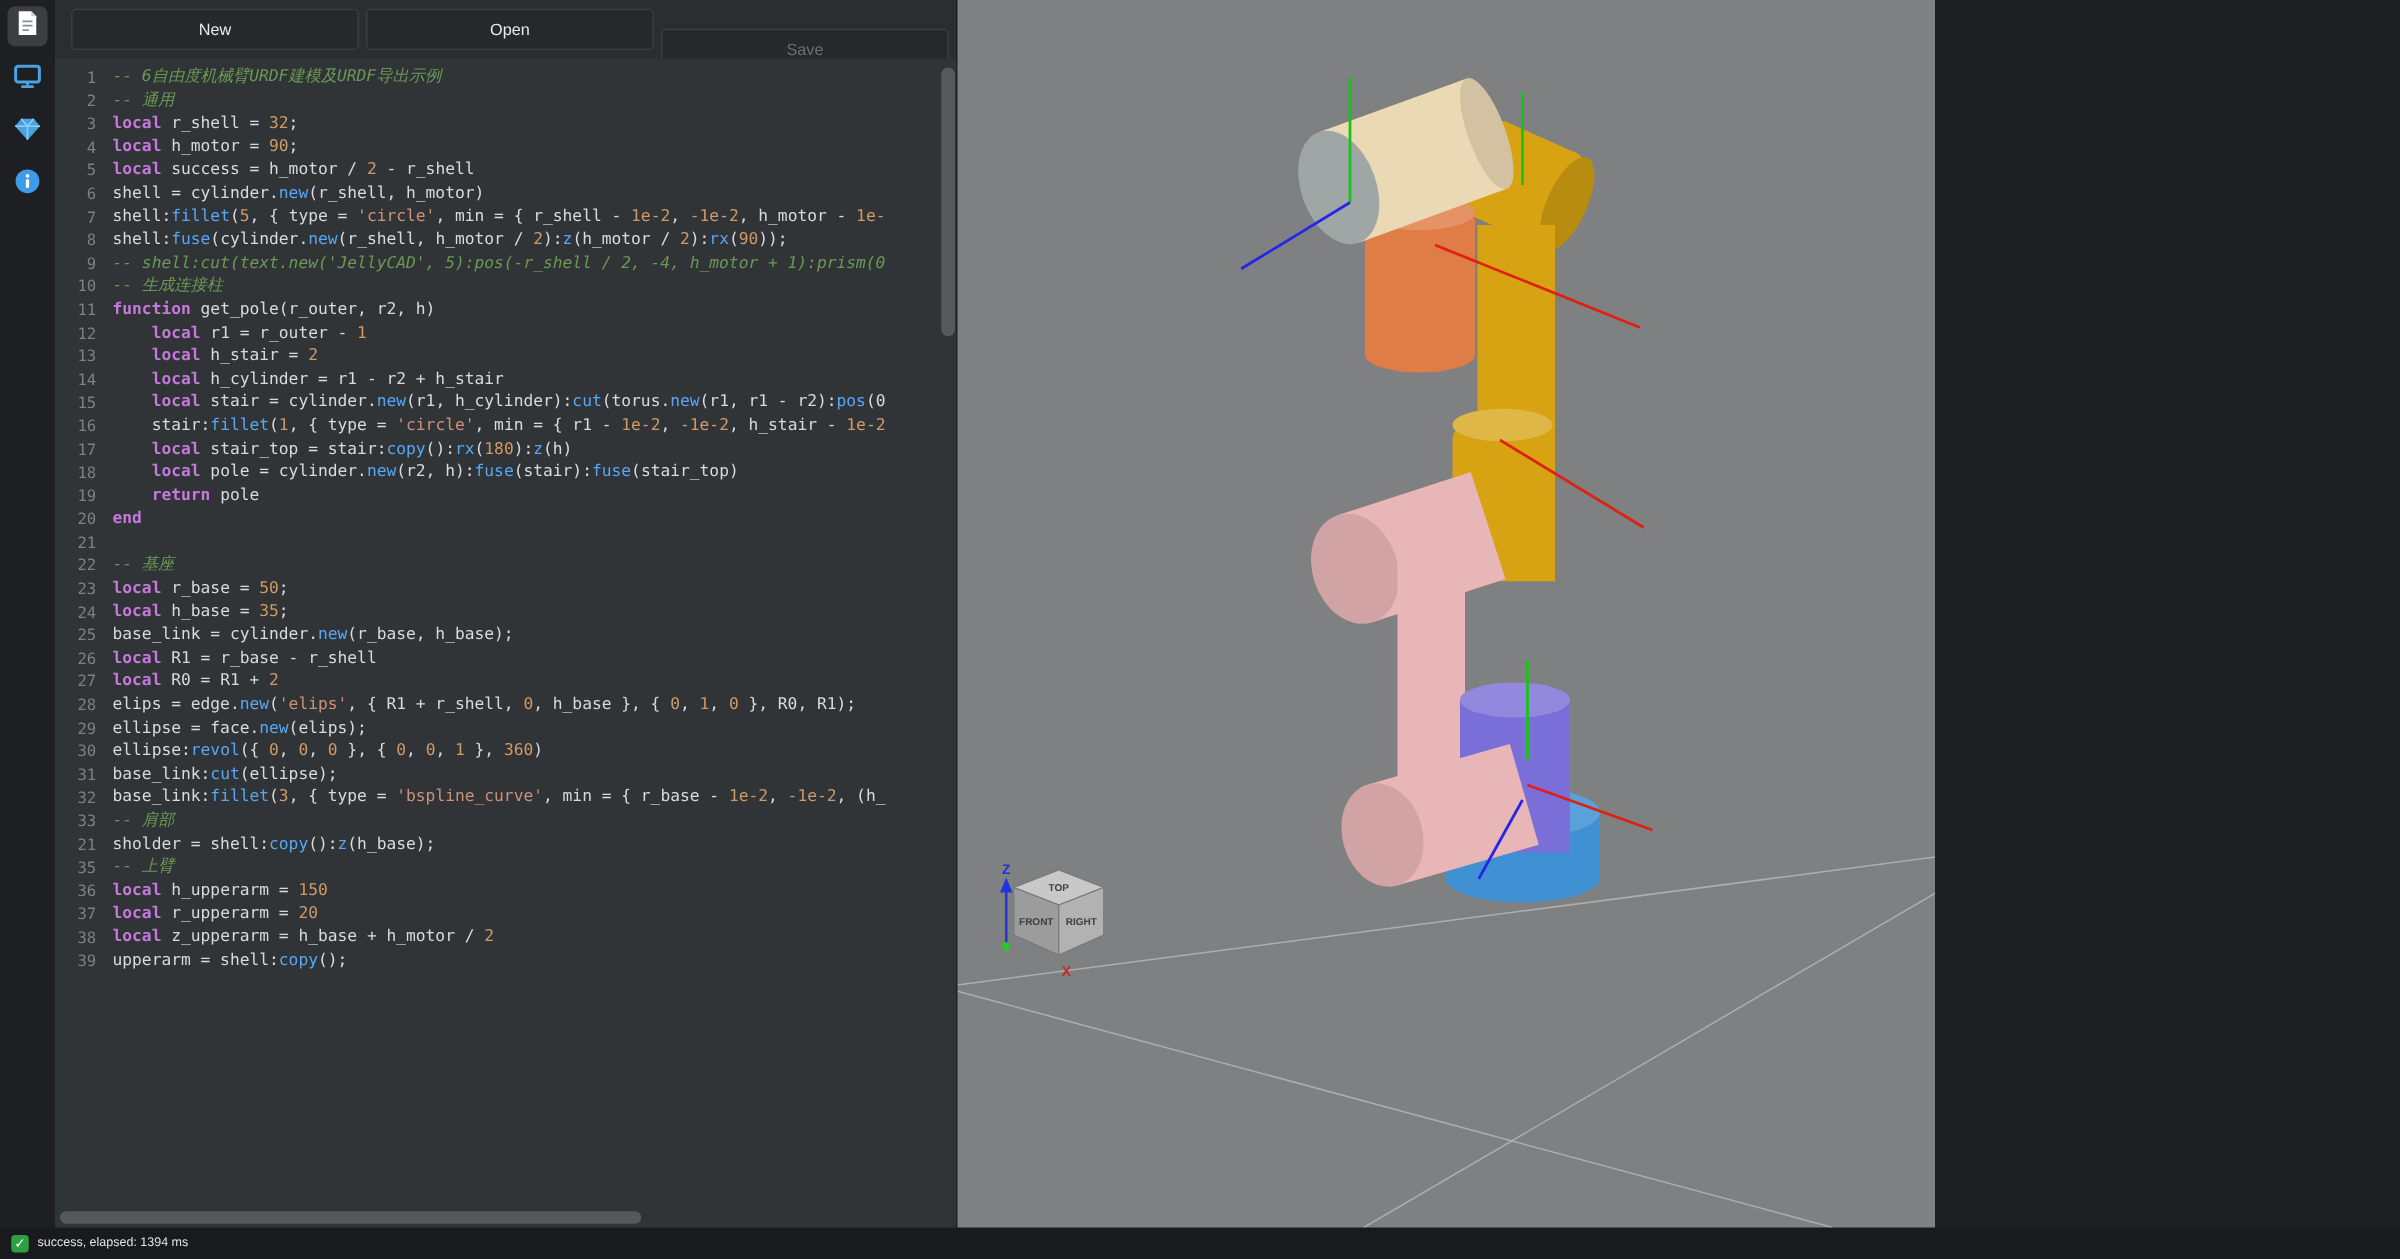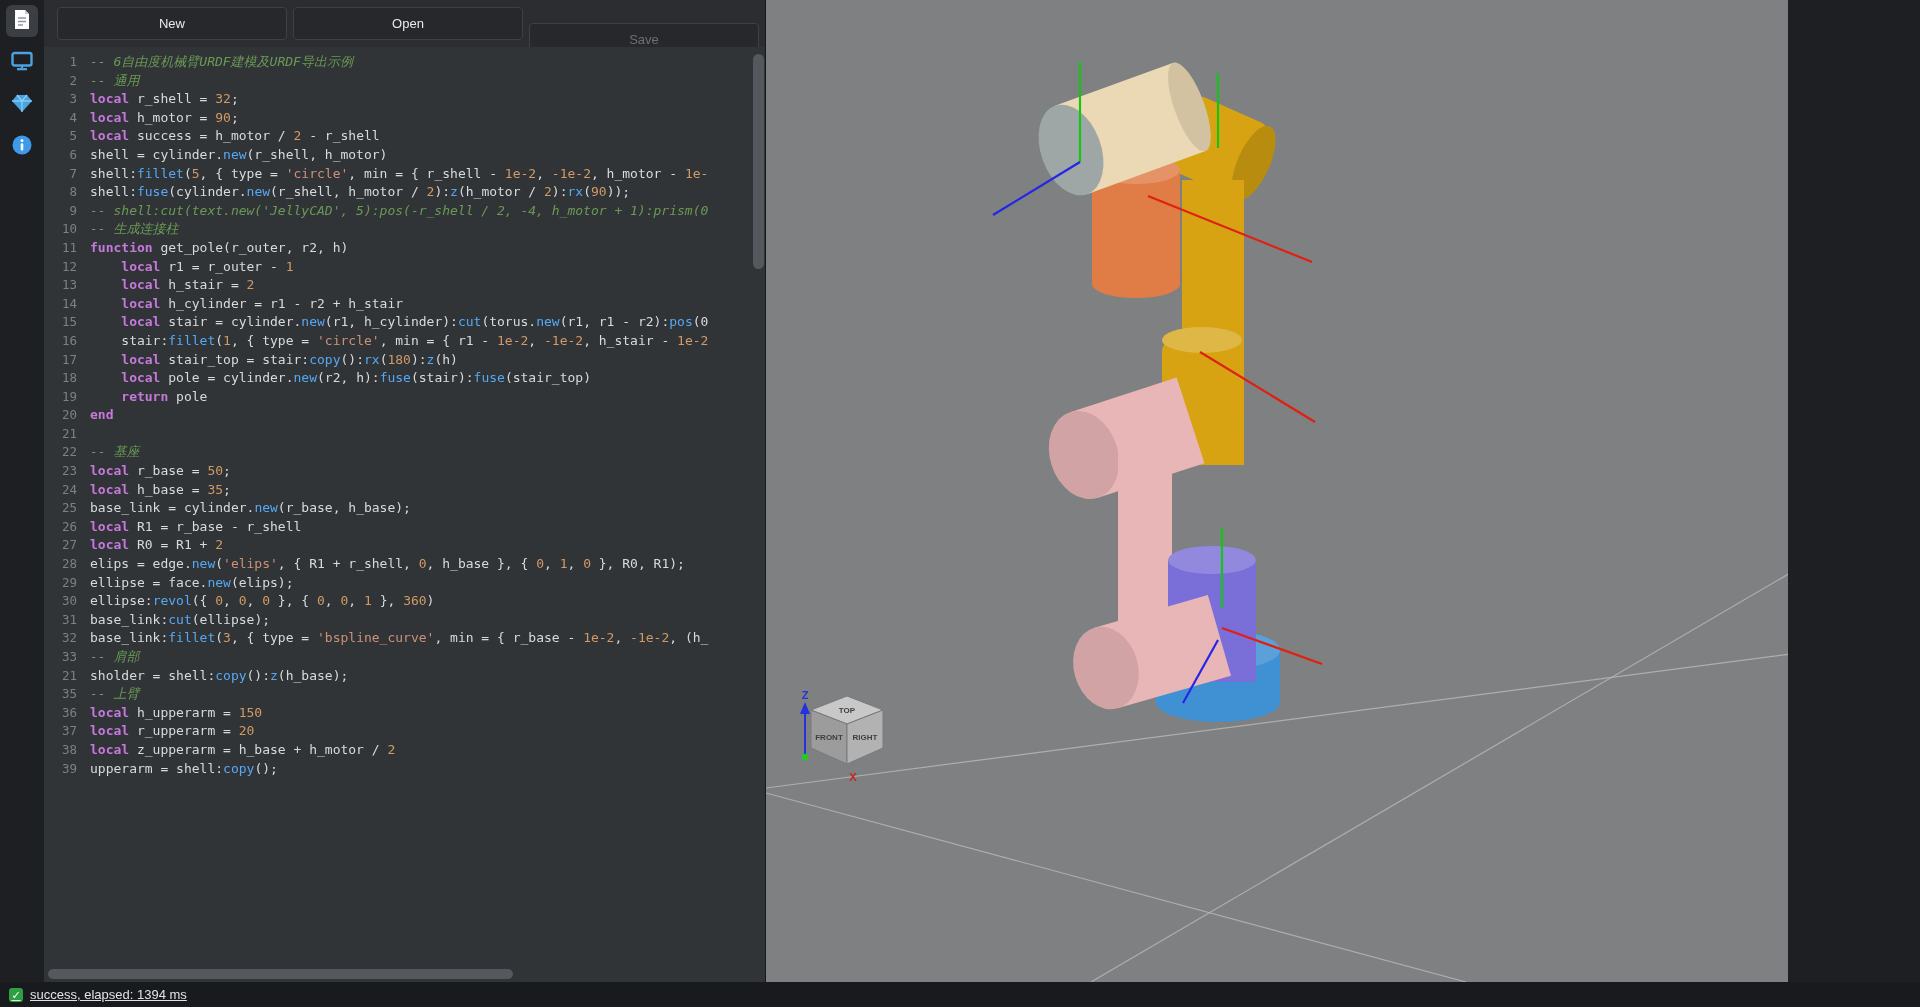--- a/index.html
+++ b/index.html
@@ -1,17 +1,17 @@
 <!DOCTYPE html>
 <html><head>
 <meta charset="utf-8">
 <style>
   * { margin:0; padding:0; box-sizing:border-box; }
   html,body { width:1920px; height:1007px; overflow:hidden; background:#1e1f22; font-family:"Liberation Sans",sans-serif; }
-  #app { display:flex; width:1788px; height:982px; }
+  #app { display:flex; width:1548px; height:982px; }
 
   
   #sidebar { width:44px; background:#1e1f22; padding-top:5px; display:flex; flex-direction:column; align-items:center; gap:10px; flex:none; }
   .side-btn { width:32px; height:32px; display:flex; align-items:center; justify-content:center; border-radius:6px; cursor:pointer; }
   .side-btn.active { background:#3b3e42; }
 
   
   #editor-panel { width:722px; flex:none; background:#2b2d30; display:flex; flex-direction:column; border-right:1px solid #17181a; }
   #toolbar { height:47px; flex:none; display:flex; align-items:center; gap:6px; padding:0 6px 0 13px; }
   .tb-btn { flex:1; height:33px; background:#26282b; border:1px solid #3e4144; border-radius:4px; color:#e8eaec; font-size:13px; display:flex; align-items:center; justify-content:center; cursor:pointer; }
@@ -36,21 +36,21 @@
 
   
   #viewport { position:relative; flex:1; background:#7e8081; overflow:hidden; }
   #viewport svg.scene { position:absolute; left:0; top:0; }
   .grid { stroke:#b5b7b8; stroke-width:1.2; opacity:.85; }
   #navcube { position:absolute; left:25px; top:688px; }
   .cube-label { font-family:"Liberation Sans",sans-serif; font-size:8px; font-weight:bold; fill:#3f3f3f; }
   .gizmo-label { font-family:"Liberation Sans",sans-serif; font-size:11px; font-weight:bold; }
 
   
-  #status-bar { height:25px; background:#181a1d; display:flex; align-items:center; gap:7px; padding:0 9px; color:#e0e2e4; font-size:13px;text-decoration:underline; }
+  #status-bar { height:25px; background:#181a1d; display:flex; align-items:center; gap:7px; padding:0 9px; color:#e0e2e4; font-size:10px; }
   .check-icon { width:14px; height:14px; flex:none; background:#2ea043; border-radius:3px; color:#fff; font-size:11px; line-height:14px; text-align:center; }
   .check-icon::before { content:"✓"; }
 </style>
 </head>
 <body>
 
 <div id="app">
 
   <aside id="sidebar">
     <div class="side-btn active">

